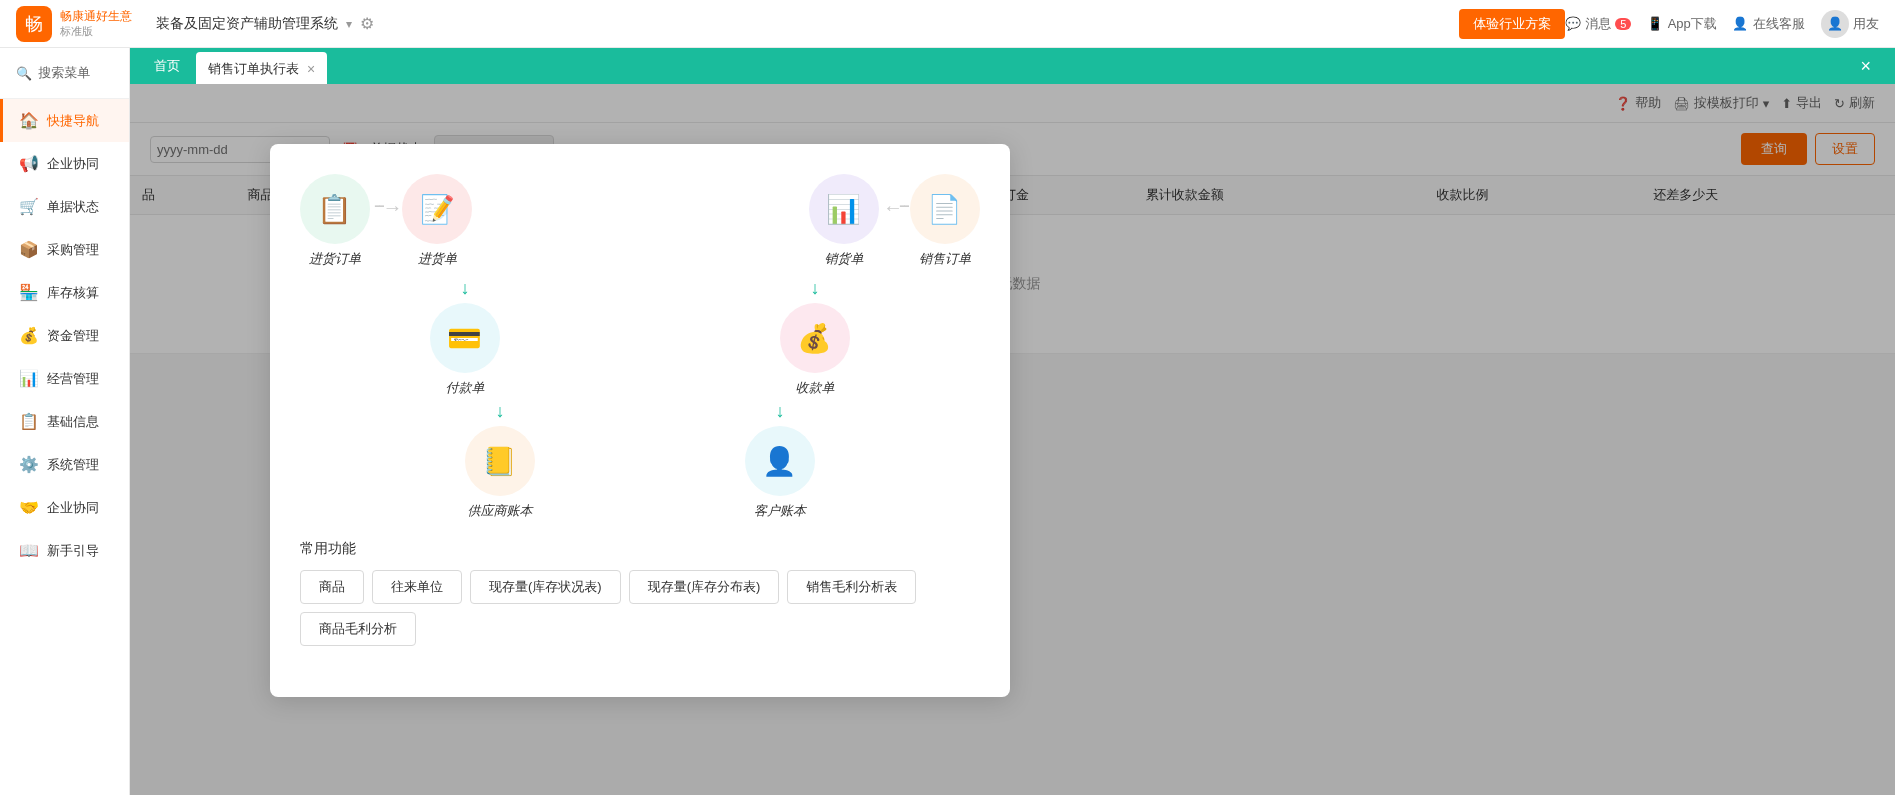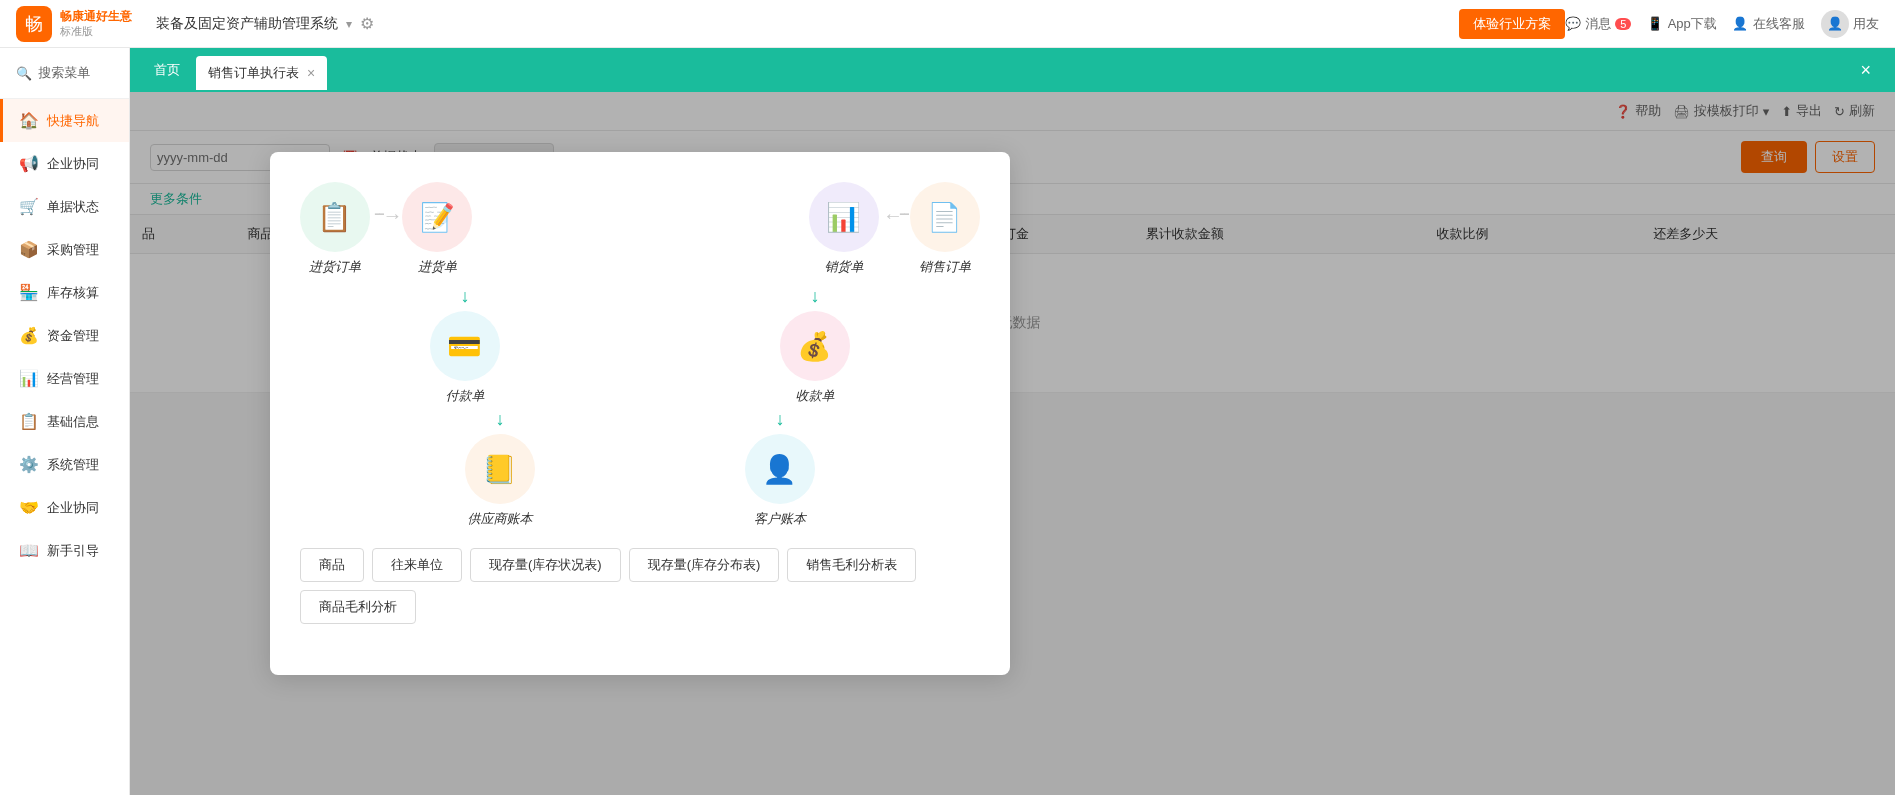--- a/index.html
+++ b/index.html
@@ -4,21 +4,21 @@
   <style>
     * { box-sizing: border-box; margin: 0; padding: 0; }
     body { font-family: 'Microsoft YaHei', sans-serif; font-size: 13px; background: #f5f5f5; overflow: hidden; }
 
     
     .app-wrapper { display: flex; flex-direction: column; height: 795px; width: 1895px; }
     .top-bar { height: 48px; background: #fff; display: flex; align-items: center; padding: 0 16px; border-bottom: 1px solid #e8e8e8; flex-shrink: 0; }
     .main-area { display: flex; flex: 1; overflow: hidden; }
     .sidebar { width: 130px; background: #fff; border-right: 1px solid #e8e8e8; flex-shrink: 0; display: flex; flex-direction: column; }
     .content-area { flex: 1; display: flex; flex-direction: column; overflow: hidden; }
-    .tab-bar { height: 44px; background: #1abc9c; display: flex; align-items: center; padding: 0 8px; flex-shrink: 0; }
+    .tab-bar { height: 36px; background: #1abc9c; display: flex; align-items: center; padding: 0 8px; flex-shrink: 0; }
     .page-content { flex: 1; background: #f5f5f5; position: relative; overflow: hidden; }
 
     
     .logo-area { display: flex; align-items: center; gap: 8px; width: 130px; }
     .logo-icon { width: 36px; height: 36px; background: #ff6600; border-radius: 8px; display: flex; align-items: center; justify-content: center; color: white; font-size: 18px; }
     .logo-text { font-size: 12px; color: #333; line-height: 1.3; }
     .system-name { flex: 1; display: flex; align-items: center; gap: 8px; color: #333; font-size: 14px; margin-left: 10px; }
     .dropdown-arrow { color: #999; font-size: 12px; }
     .settings-icon { color: #999; font-size: 16px; cursor: pointer; }
     .experience-btn { background: #ff6600; color: white; border: none; padding: 6px 14px; border-radius: 4px; cursor: pointer; font-size: 13px; }
@@ -90,21 +90,21 @@
 <body>
 
 <div class="app-wrapper">
 
   <div class="top-bar">
     <div class="logo-area">
       <div class="logo-icon">
         <span>畅</span>
       </div>
       <div class="logo-text">
-        <div style="font-size:12px;color:#ff6600;font-weight:bold;">畅康通好生意</div>
+        <div style="font-size:12px;color:#ff6600;font-weight:normal;">畅康通好生意</div>
         <div style="font-size:11px;color:#999;">标准版</div>
       </div>
     </div>
 
     <div class="system-name">
       <span style="color:#333;font-size:14px;">装备及固定资产辅助管理系统</span>
       <span class="dropdown-arrow">▾</span>
       <span class="settings-icon">⚙</span>
     </div>
 
@@ -227,23 +227,20 @@
           <span style="color:#333;font-size:13px;">单据状态</span>
           <select class="filter-select">
             <option></option>
           </select>
           <div style="margin-left:auto;display:flex;gap:8px;">
             <button class="header-btn-primary">查询</button>
             <button class="header-btn-secondary">设置</button>
           </div>
         </div>
 
-        <div style="background:white;padding:6px 20px;border-bottom:1px solid #e8e8e8;">
-          <span style="color:#1abc9c;cursor:pointer;font-size:13px;">更多条件</span>
-        </div>
 
         <div class="table-wrapper">
           <table>
             <thead>
               <tr>
                 <th>品</th>
                 <th>商品</th>
                 <th>金额</th>
                 <th>预估毛利</th>
                 <th>预估毛利率</th>
@@ -359,20 +356,21 @@
               <div class="flow-icon-wrap" style="width:70px;">
                 <div class="flow-circle teal">
                   <span>👤</span>
                 </div>
                 <span class="flow-label">客户账本</span>
               </div>
               <div style="width:165px;"></div>
             </div>
 
             <div class="common-functions">
+              <div class="common-title">常用功能</div>
               <div class="func-buttons">
                 <button class="func-btn">商品</button>
                 <button class="func-btn">往来单位</button>
                 <button class="func-btn">现存量(库存状况表)</button>
                 <button class="func-btn">现存量(库存分布表)</button>
                 <button class="func-btn">销售毛利分析表</button>
                 <button class="func-btn">商品毛利分析</button>
               </div>
             </div>
 

